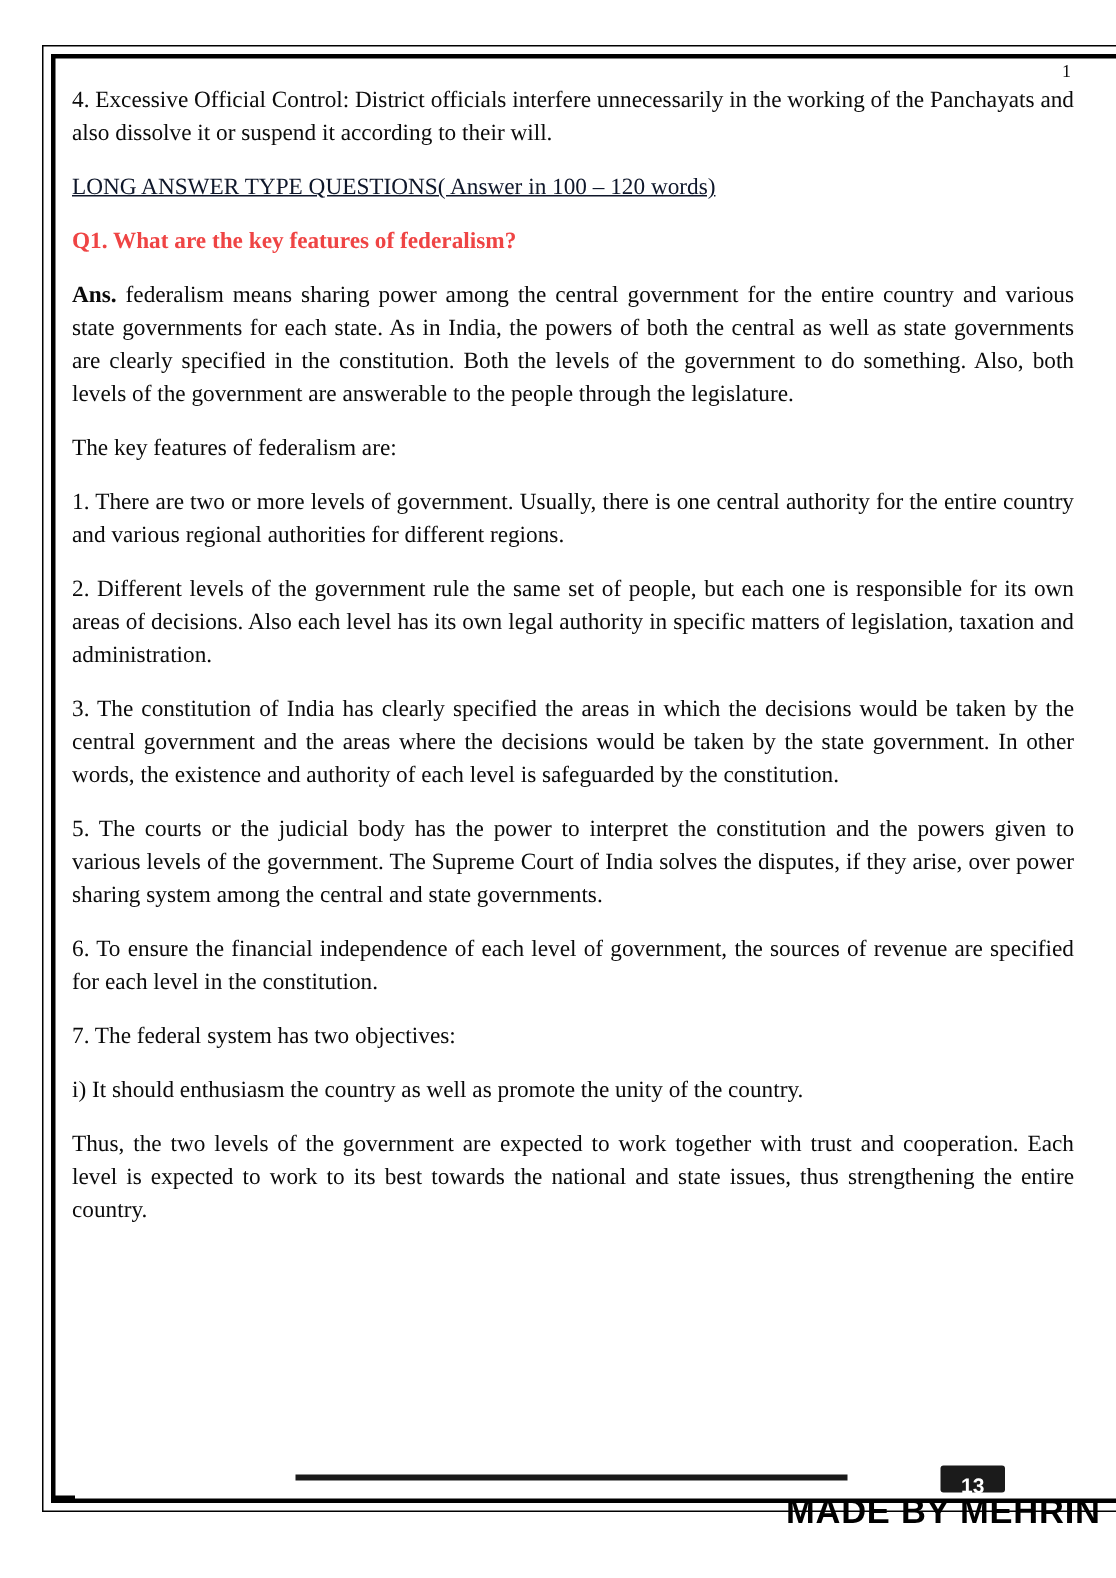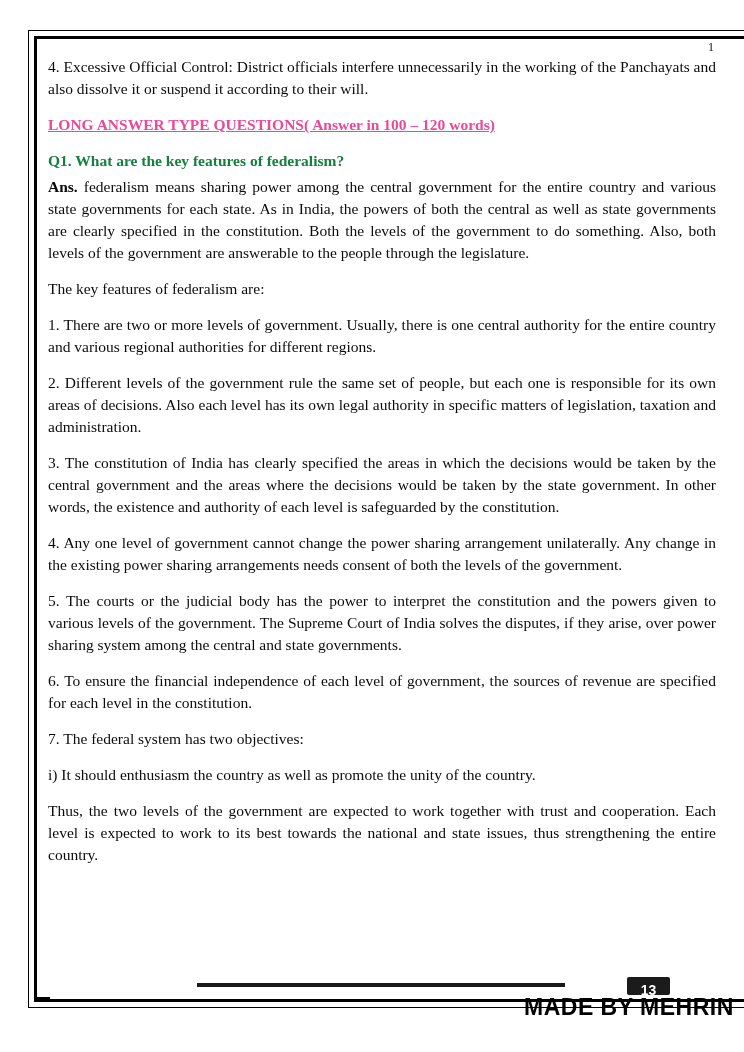--- a/index.html
+++ b/index.html
@@ -72,30 +72,30 @@
     color: #0b0b0b;
     text-align: justify;
     white-space: normal;
   }
   p.last { margin-bottom: 0; }
 
   .heading-underline {
     margin: 0 0 14px 0;
     font-size: 15.5px;
     line-height: 22px;
-    font-weight: bold;
+    font-weight: normal;
     text-decoration: underline;
-    color: #ec4899;
+    color: #0f172a;
   }
   .heading-bold {
-    margin: 0 0 4px 0;
+    margin: 0 0 14px 0;
     font-size: 15.5px;
     line-height: 22px;
     font-weight: bold;
-    color: #15803d;
+    color: #ef4444;
   }
   .lead {
     font-weight: bold;
   }
 
   
   .footer-rule {
     position: absolute;
     left: 197px;
     top: 983px;
@@ -147,21 +147,20 @@
     <div class="folio">1</div>
     <div id="body-slot">
         <p>4. Excessive Official Control: District officials interfere unnecessarily in the working of the Panchayats and also dissolve it or suspend it according to their will.</p>
         <div class="heading-underline">LONG ANSWER TYPE QUESTIONS( Answer in 100 – 120 words)</div>
         <div class="heading-bold">Q1. What are the key features of federalism?</div>
         <p><span class="lead">Ans.</span> federalism means sharing power among the central government for the entire country and various state governments for each state. As in India, the powers of both the central as well as state governments are clearly specified in the constitution. Both the levels of the government to do something. Also, both levels of the government are answerable to the people through the legislature.</p>
         <p>The key features of federalism are:</p>
         <p>1. There are two or more levels of government. Usually, there is one central authority for the entire country and various regional authorities for different regions.</p>
         <p>2. Different levels of the government rule the same set of people, but each one is responsible for its own areas of decisions. Also each level has its own legal authority in specific matters of legislation, taxation and administration.</p>
         <p>3. The constitution of India has clearly specified the areas in which the decisions would be taken by the central government and the areas where the decisions would be taken by the state government. In other words, the existence and authority of each level is safeguarded by the constitution.</p>
-        <p>4. Any one level of government cannot change the power sharing arrangement unilaterally. Any change in the existing power sharing arrangements needs consent of both the levels of the government.</p>
         <p>5. The courts or the judicial body has the power to interpret the constitution and the powers given to various levels of the government. The Supreme Court of India solves the disputes, if they arise, over power sharing system among the central and state governments.</p>
         <p>6. To ensure the financial independence of each level of government, the sources of revenue are specified for each level in the constitution.</p>
         <p>7. The federal system has two objectives:</p>
         <p>i) It should enthusiasm the country as well as promote the unity of the country.</p>
         <p class="last">Thus, the two levels of the government are expected to work together with trust and cooperation. Each level is expected to work to its best towards the national and state issues, thus strengthening the entire country.</p>
       </div>
   </div>
 
   <div class="footer-rule"></div>
 

